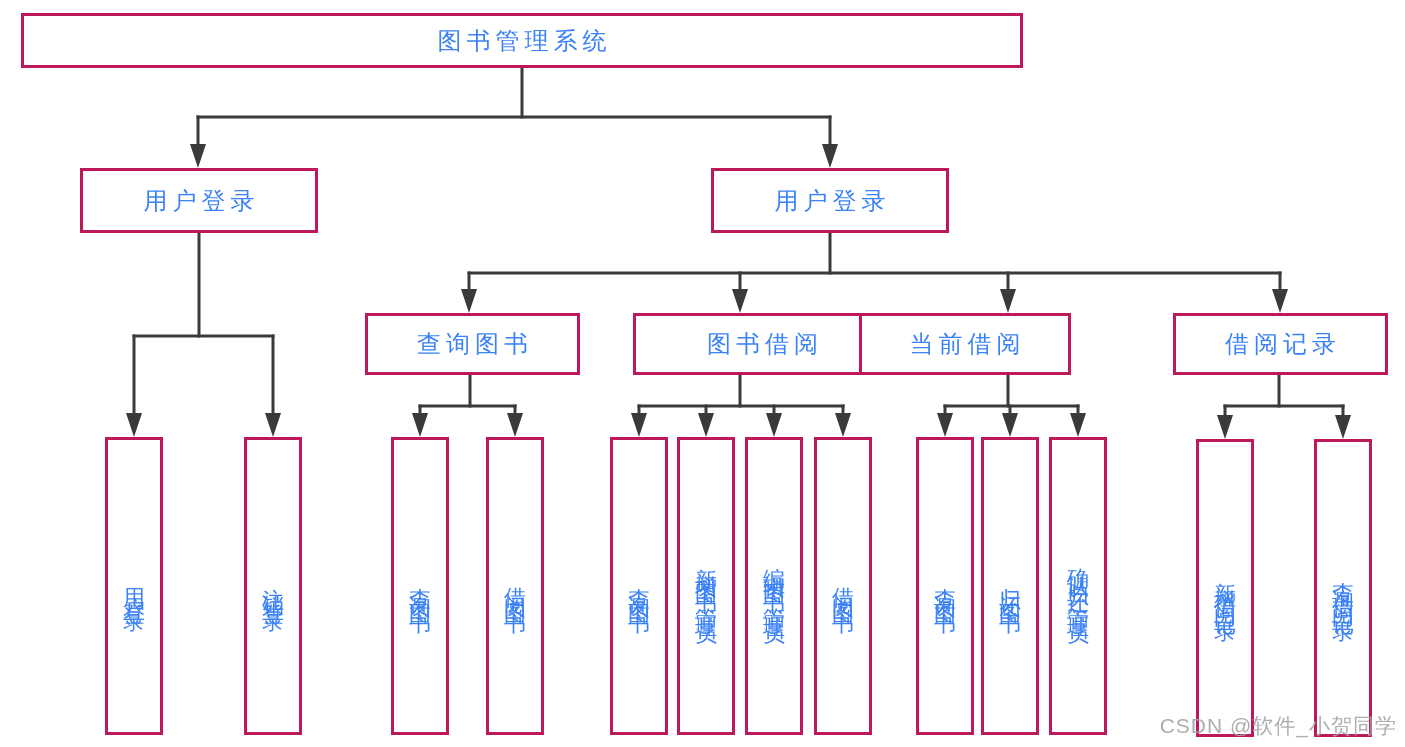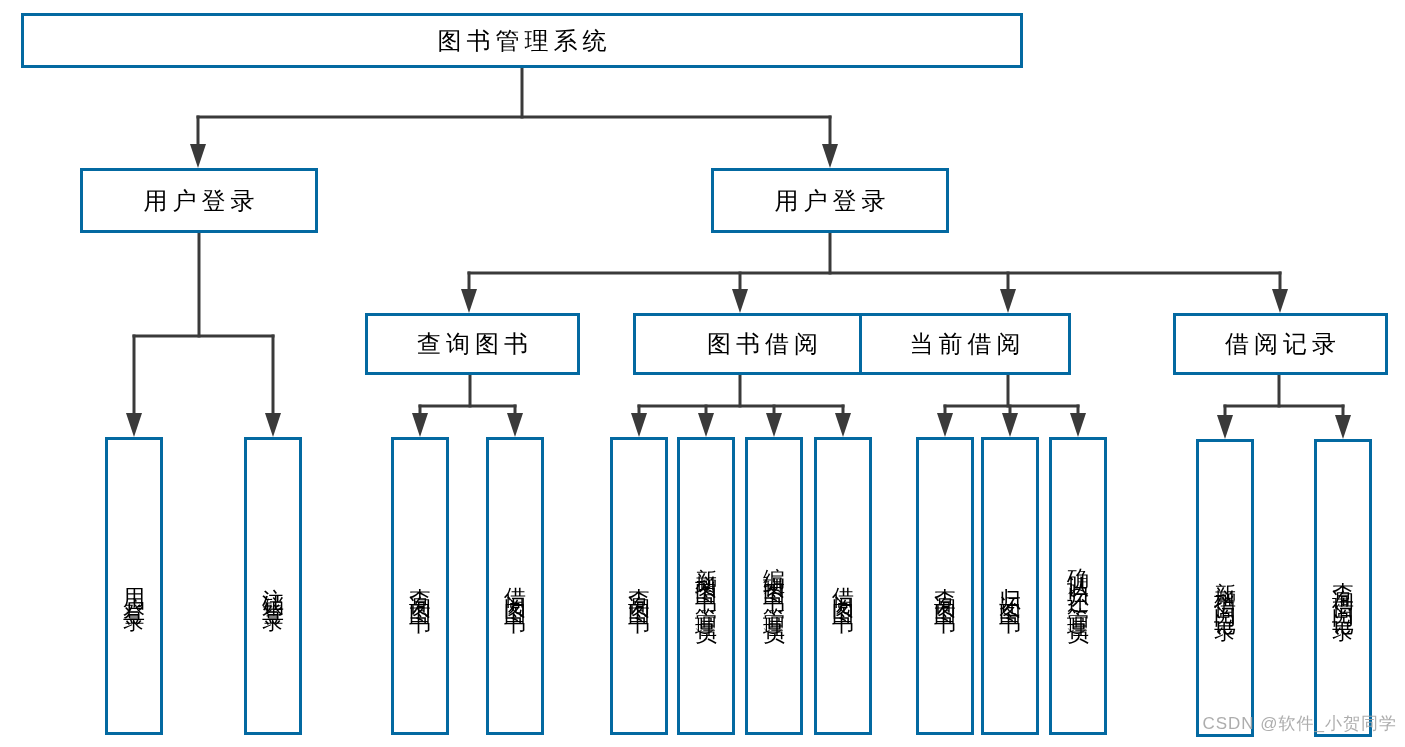--- a/index.html
+++ b/index.html
@@ -17,23 +17,23 @@
   }
   #connectors {
     position: absolute;
     left: 0;
     top: 0;
     z-index: 1;
   }
   .box {
     position: absolute;
     box-sizing: border-box;
-    border: 3px solid #0369a1;
+    border: 3px solid #be185d;
     background: #ffffff;
-    color: #000000;
+    color: #3b82f6;
     display: flex;
     align-items: center;
     justify-content: center;
     z-index: 2;
   }
   .hbox {
     font-size: 24px;
     letter-spacing: 5px;
     text-indent: 5px;
     white-space: nowrap;
@@ -42,21 +42,21 @@
     writing-mode: vertical-rl;
     text-orientation: mixed;
     font-size: 22px;
     letter-spacing: 8px;
     line-height: 1.0;
   }
   .watermark {
     position: absolute;
     right: 8px;
     top: 712px;
-    font-size: 17px;
+    font-size: 21px;
     letter-spacing: 1px;
     color: rgba(164, 164, 164, 0.9);
     z-index: 3;
     white-space: nowrap;
   }
 </style>
 </head>
 <body>
 
 <div id="stage">

